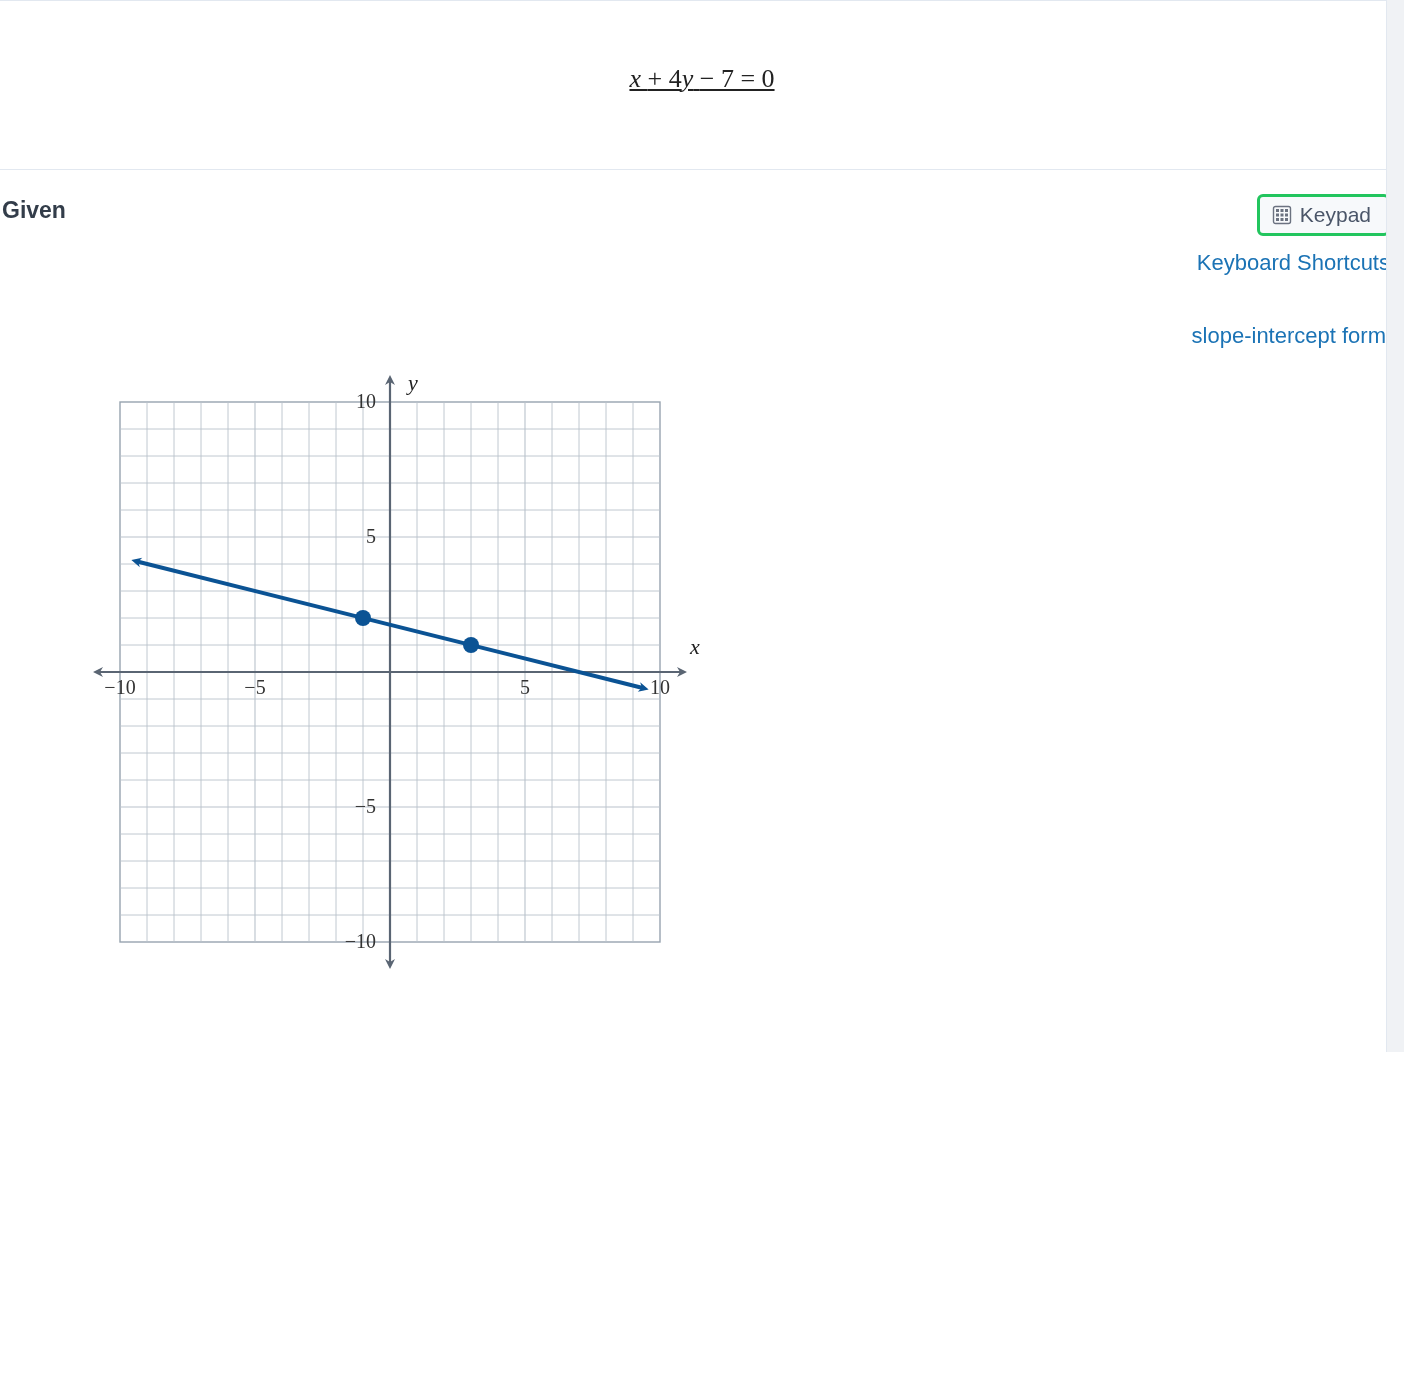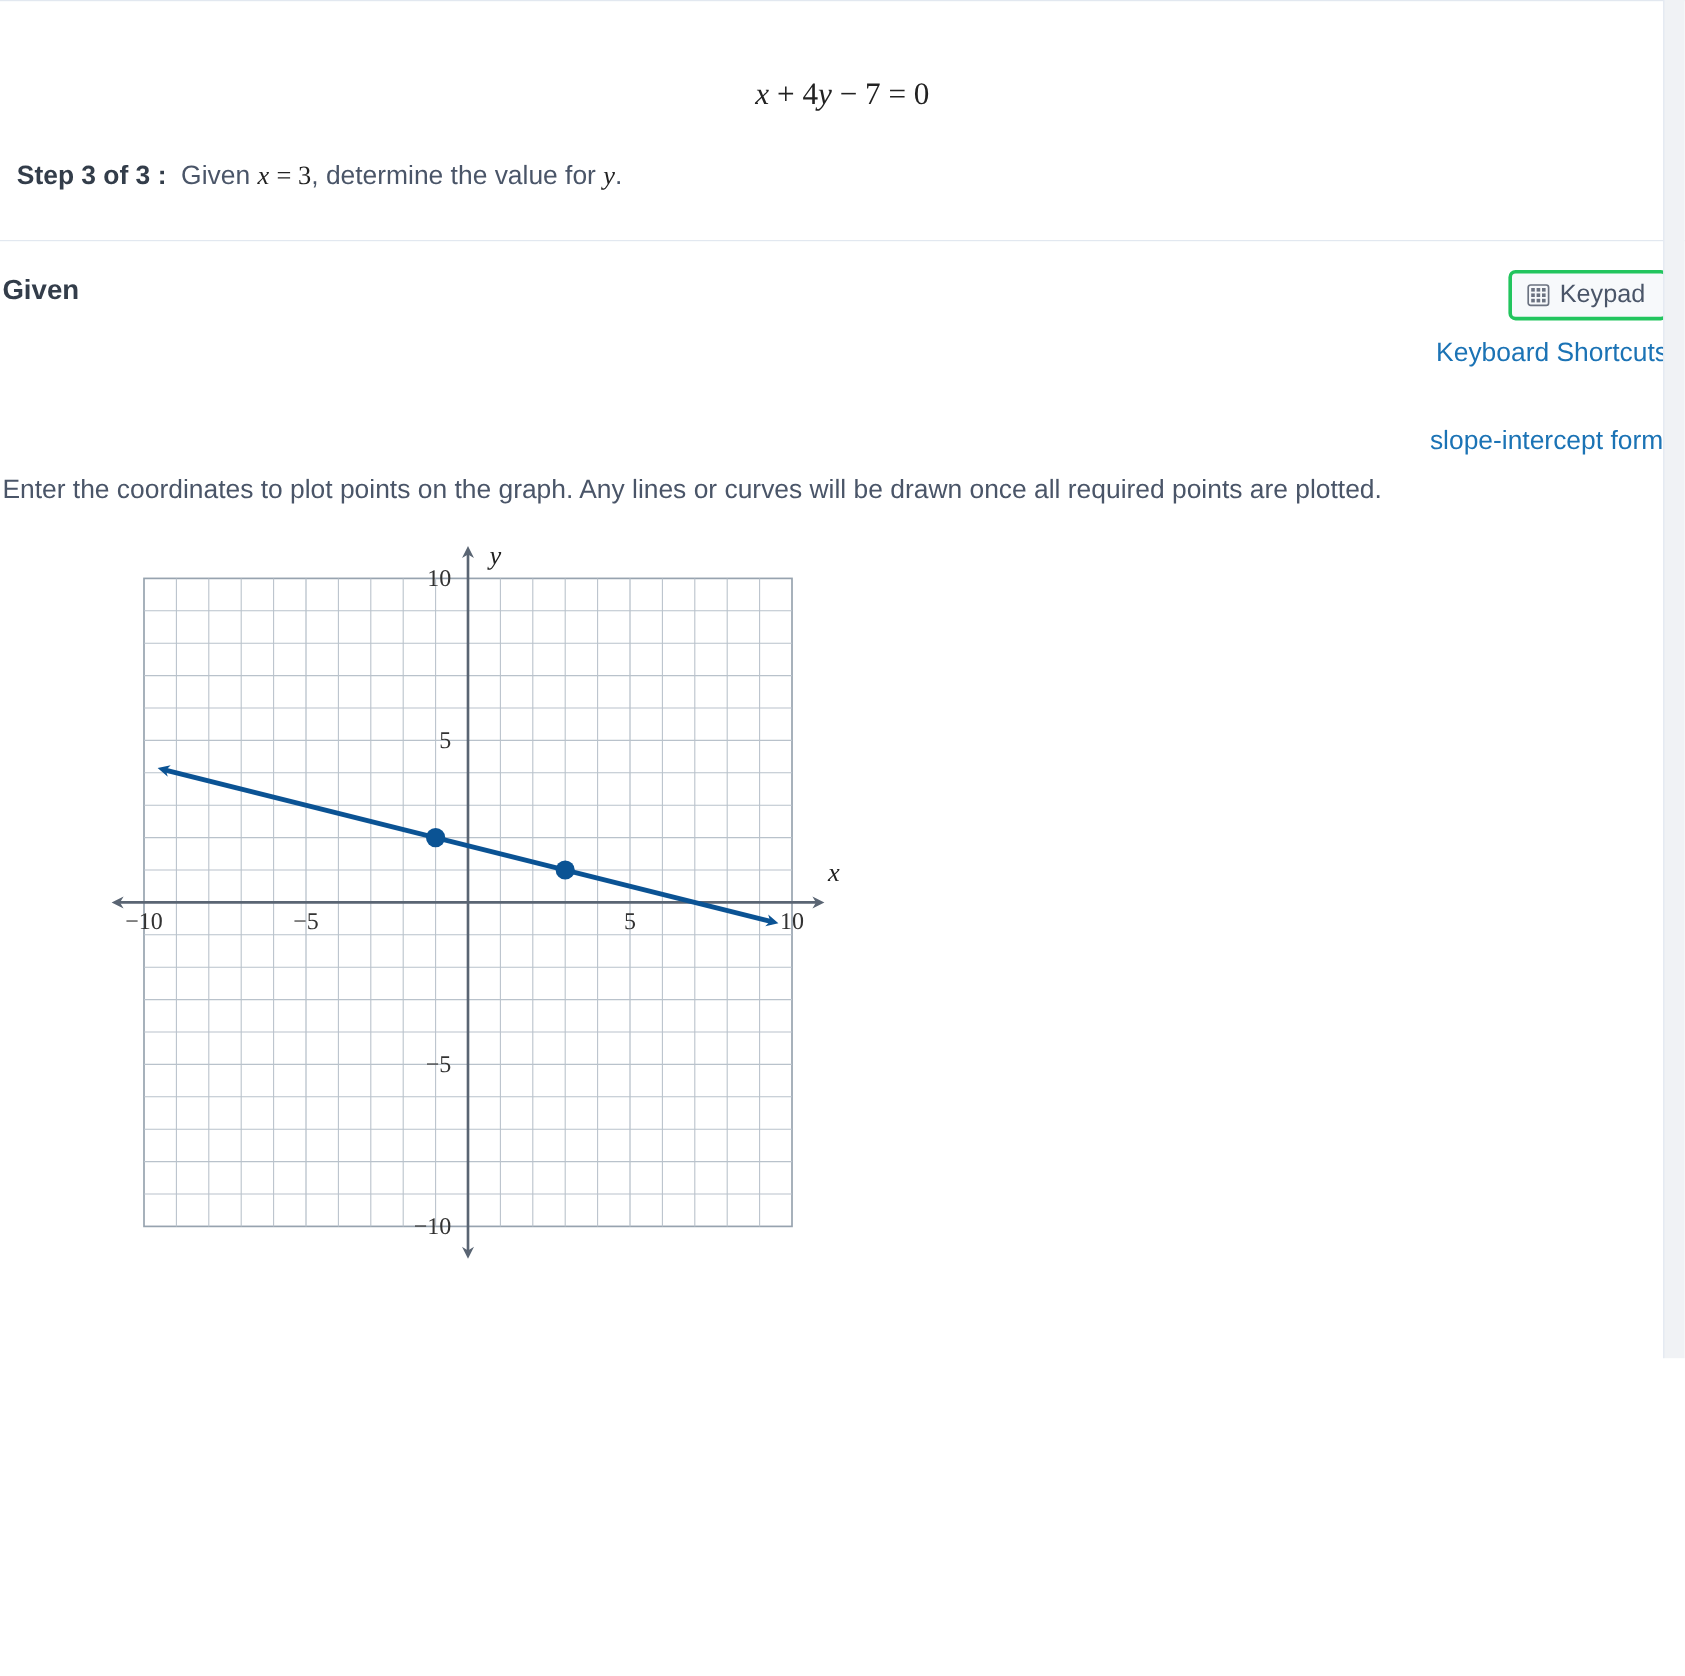--- a/index.html
+++ b/index.html
@@ -23,20 +23,21 @@
   .prompt-line {
     color: #4a5568;
   }
   .equation {
     text-align: center;
     margin: 34px 0 34px 0;
     font-family: 'Times New Roman', serif;
     font-style: italic;
     font-size: 26px;
     color: #222;
+    text-decoration: underline;
   }
   .equation .num { font-style: normal; }
   .step-line {
     margin-top: 8px;
     color: #4a5568;
   }
   .step-line b { color: #333d4a; font-weight: 700; }
   .step-line .mvar { font-family: 'Times New Roman', serif; font-style: italic; color: #222; }
   .step-line .mnum { font-family: 'Times New Roman', serif; font-style: normal; color: #222; }
   .answer-section {
@@ -125,28 +126,20 @@
   }
 </style>
 </head>
 <body>
 
 <div class="page">
 
   <div class="content-top">
     <div class="equation">
       <span><span>x</span> <span class="num">+ 4</span><span>y</span> <span class="num">− 7 = 0</span></span>
-    </div>
-    <div class="step-line">
-      <b>Step 3 of 3 :</b>
-      &nbsp;<span>Given</span>
-      <span class="mvar">x</span>
-      <span class="mnum"> <span>=</span> </span>
-      <span class="mnum">3</span><span>, determine the value for</span>
-      <span class="mvar"> <span>y</span></span><span>.</span>
     </div>
   </div>
 
   <div class="answer-section">
     <div class="answer-header">
       <div class="answer-label">Given</div>
       <div class="right-col">
         <button class="keypad-btn">
           <span>
             <svg width="20" height="20" viewBox="0 0 20 20">
@@ -165,21 +158,20 @@
             </svg>
           </span>
           <span>Keypad</span>
         </button>
         <div class="shortcut-link">Keyboard Shortcuts</div>
         <div class="slope-link">slope-intercept form</div>
       </div>
     </div>
   </div>
 
-  <div class="instructions">Enter the coordinates to plot points on the graph. Any lines or curves will be drawn once all required points are plotted.</div>
 
   <div class="graph-row">
 
     <div class="plot-wrap">
       <svg id="plot-svg" width="620" height="690" viewBox="0 0 620 690">
           <defs>
             <marker id="arrow-gray" markerWidth="12" markerHeight="12" refX="6" refY="6" orient="auto-start-reverse" markerUnits="userSpaceOnUse">
               <path d="M1,1 L11,6 L1,11 L4,6 Z" fill="#5a6573"></path>
             </marker>
             <marker id="arrow-blue" markerWidth="12" markerHeight="12" refX="6" refY="6" orient="auto-start-reverse" markerUnits="userSpaceOnUse">

